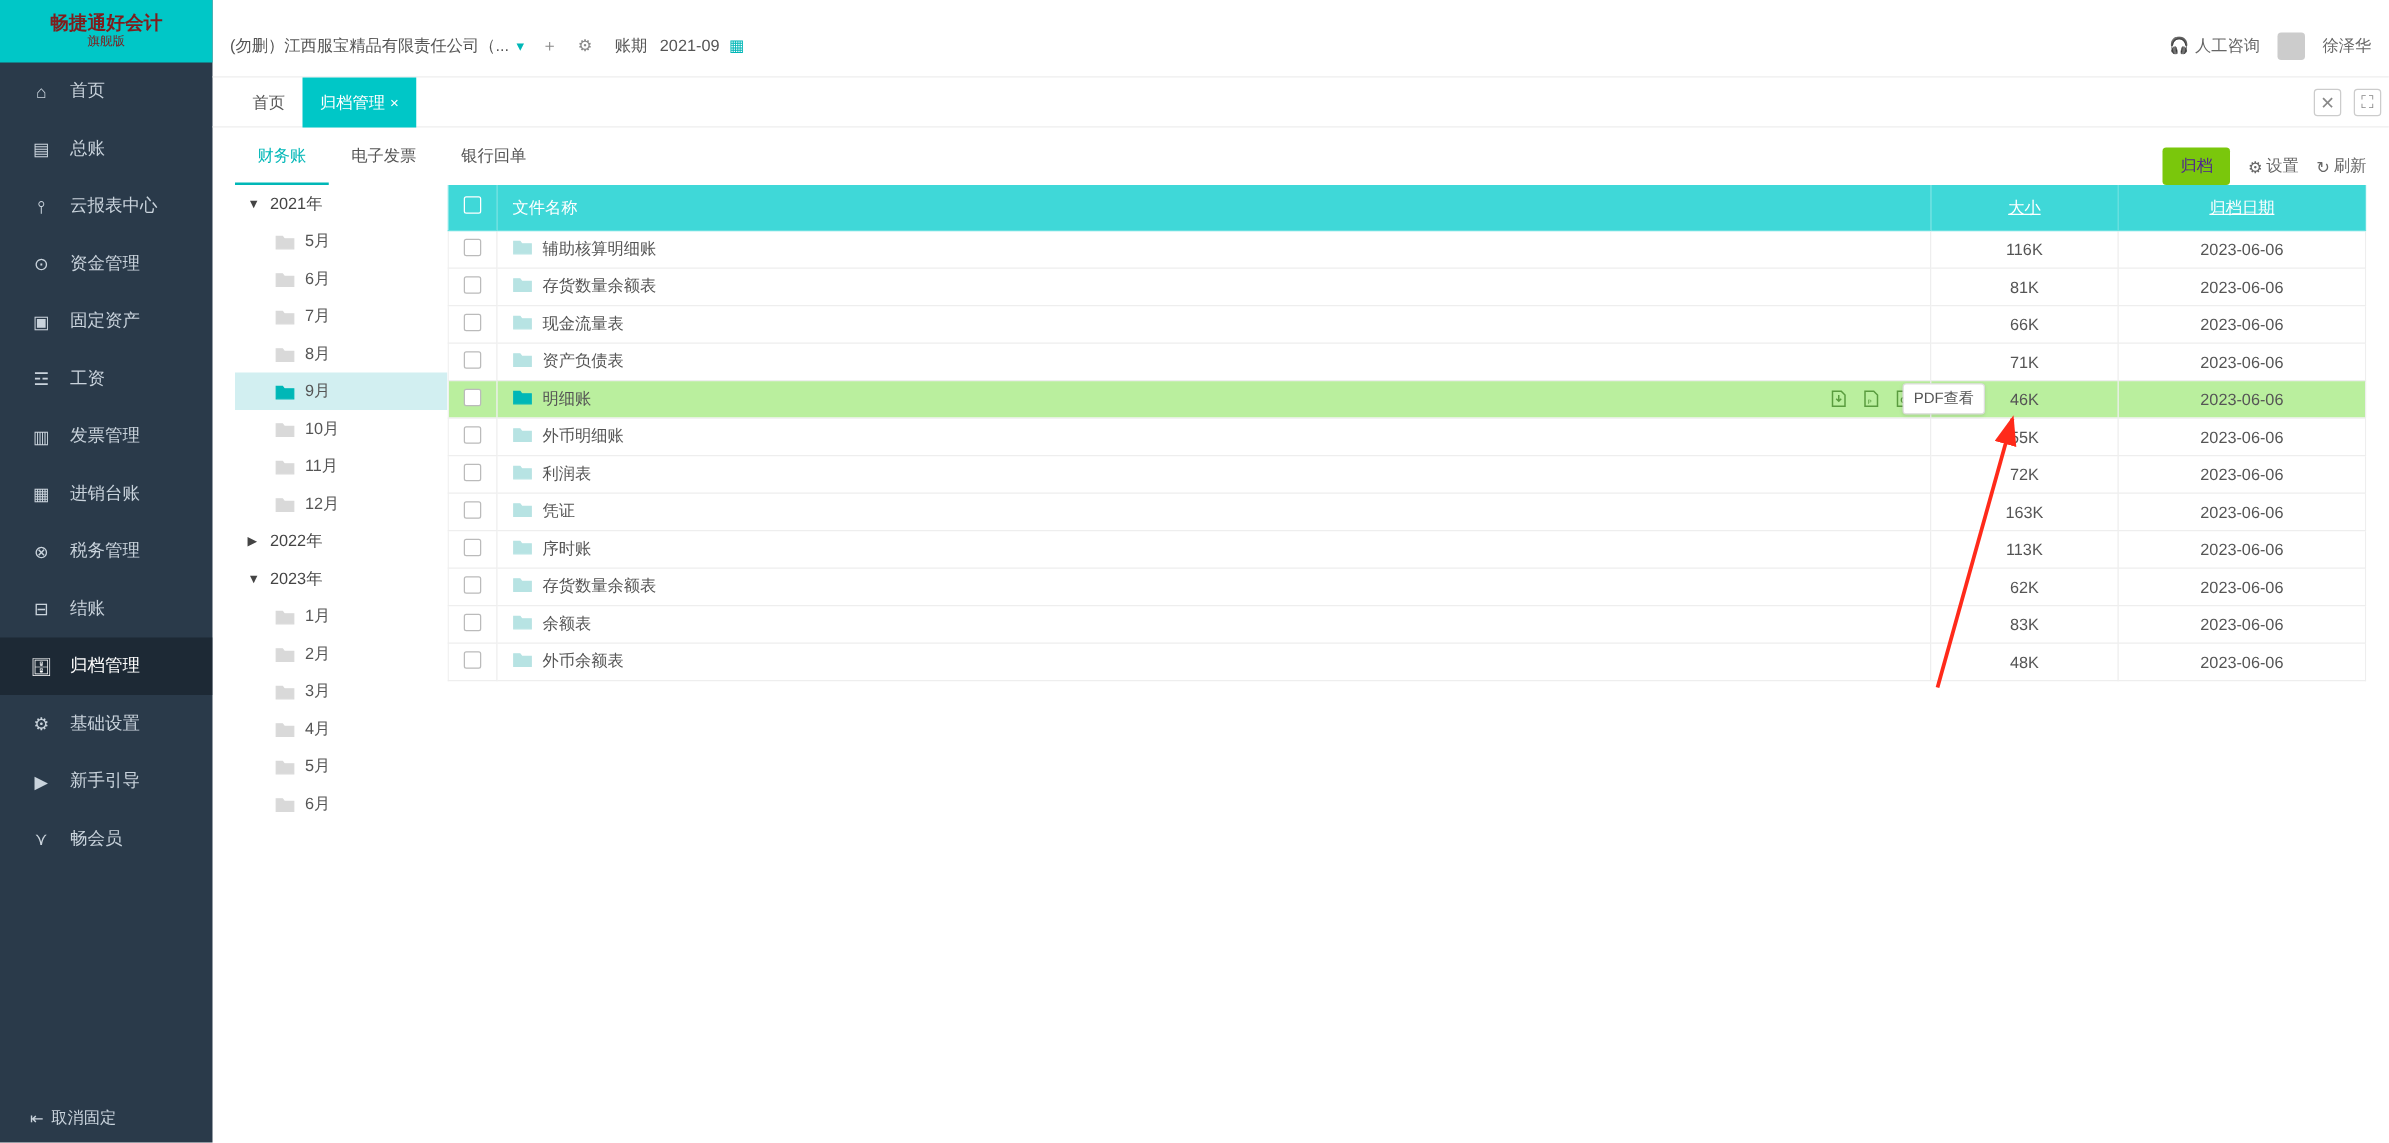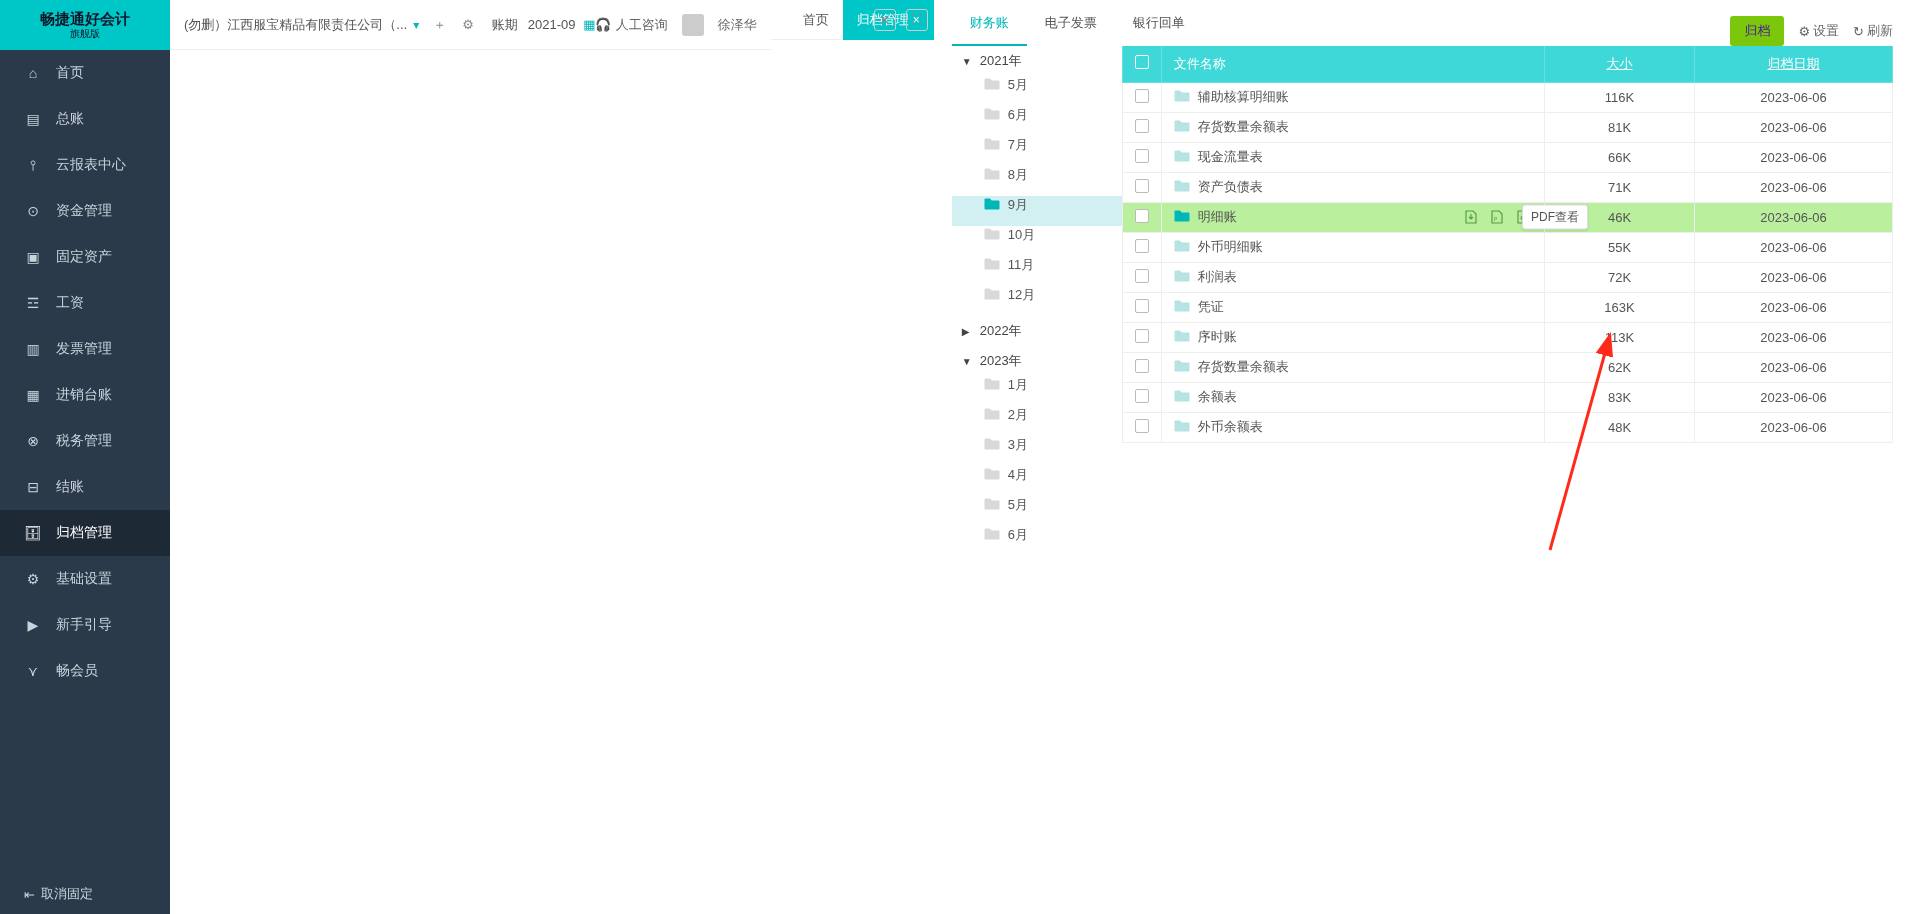--- a/index.html
+++ b/index.html
@@ -1,31 +1,31 @@
 <!DOCTYPE html>
 <html><head>
 <meta charset="utf-8">
 <style>
   * { box-sizing: border-box; margin: 0; padding: 0; }
   body { font-family: "Microsoft YaHei", Arial, sans-serif; font-size: 13px; color: #333; background: #fff; overflow: hidden; }
   .app { display: flex; height: 914px; width: 1911px; position: relative; }
 
   
   .sidebar { width: 170px; background: #2a3a4a; color: #c9d3dc; display: flex; flex-direction: column; }
-  .logo { height: 50px; background: #00c7c7; color: #0f172a; display: flex; align-items: center; justify-content: center; font-size: 15px; font-weight: bold; flex-direction: column; line-height: 1.1; }
+  .logo { height: 50px; background: #00c7c7; color: #7f1d1d; display: flex; align-items: center; justify-content: center; font-size: 15px; font-weight: bold; flex-direction: column; line-height: 1.1; }
   .logo-sub { font-size: 10px; font-weight: normal; }
   .nav { flex: 1; overflow: auto; }
   .nav-item { height: 46px; display: flex; align-items: center; padding-left: 24px; cursor: pointer; font-size: 14px; }
   .nav-item.active { background: #1d2935; color: #fff; }
   .nav-item .nicon { width: 18px; height: 18px; margin-right: 14px; display: inline-flex; align-items: center; justify-content: center; }
   .pin { height: 40px; display: flex; align-items: center; padding-left: 24px; font-size: 13px; color: #c9d3dc; }
   .pin .picon { margin-right: 6px; }
 
   
-  .main { flex: 1; display: flex; flex-direction: row; }
+  .main { flex: 1; display: flex; flex-direction: column; margin-top: 12px; }
   .topbar { height: 50px; display: flex; align-items: center; padding: 0 14px; border-bottom: 1px solid #eee; }
   .company { color: #555; font-size: 13px; display: flex; align-items: center; }
   .company .cd { color: #00b7b7; margin-left: 6px; font-size: 12px; }
   .top-icons { display: flex; align-items: center; gap: 16px; margin-left: 14px; color: #888; }
   .period-label { margin-left: 18px; color: #555; }
   .period { margin-left: 10px; color: #555; }
   .period .cal { color: #00b7b7; margin-left: 4px; }
   .top-right { margin-left: auto; display: flex; align-items: center; gap: 14px; color: #666; }
   .avatar { width: 22px; height: 22px; background: #ccc; border-radius: 3px; display: inline-block; }
   .headset { display: inline-flex; align-items: center; gap: 4px; }
@@ -45,21 +45,21 @@
   .subtab { padding: 0 18px; height: 46px; line-height: 46px; color: #555; cursor: pointer; border-bottom: 2px solid transparent; }
   .subtab.active { color: #00b7b7; border-bottom-color: #00b7b7; }
   .actions { margin-left: auto; display: flex; align-items: center; gap: 14px; }
   .btn-archive { background: #7ac70c; color: #4c1d95; border: none; padding: 6px 14px; border-radius: 3px; cursor: pointer; font-size: 13px; }
   .act { color: #666; display: inline-flex; align-items: center; gap: 3px; cursor: pointer; }
 
   .body-split { flex: 1; display: flex; padding: 0 18px 18px 18px; overflow: hidden; }
   .tree { width: 170px; overflow: auto; }
   .tree-year { height: 30px; display: flex; align-items: center; padding-left: 10px; cursor: pointer; color: #444; }
   .tree-year .tri { width: 12px; display: inline-block; margin-right: 6px; font-size: 10px; }
-  .tree-month { height: 30px; display: flex; align-items: flex-start; padding-left: 32px; cursor: pointer; color: #555; }
+  .tree-month { height: 30px; display: flex; align-items: center; padding-left: 32px; cursor: pointer; color: #555; }
   .tree-month.selected { background: #d2eff1; }
   .tree-month .ficon { width: 16px; height: 14px; margin-right: 8px; display: inline-flex; }
   .folder-svg { width: 16px; height: 14px; }
 
   .table-wrap { flex: 1; overflow: auto; }
   table { width: 100%; border-collapse: collapse; }
   thead th { background: #3fd8d8; color: #fff; height: 36px; text-align: left; padding: 0 12px; font-weight: normal; font-size: 13px; border: 1px solid #68e0e0; border-top: none; }
   thead th.center { text-align: center; text-decoration: underline; }
   tbody td { height: 30px; border: 1px solid #eee; padding: 0 12px; color: #555; font-size: 13px; }
   tbody td.center { text-align: center; }

